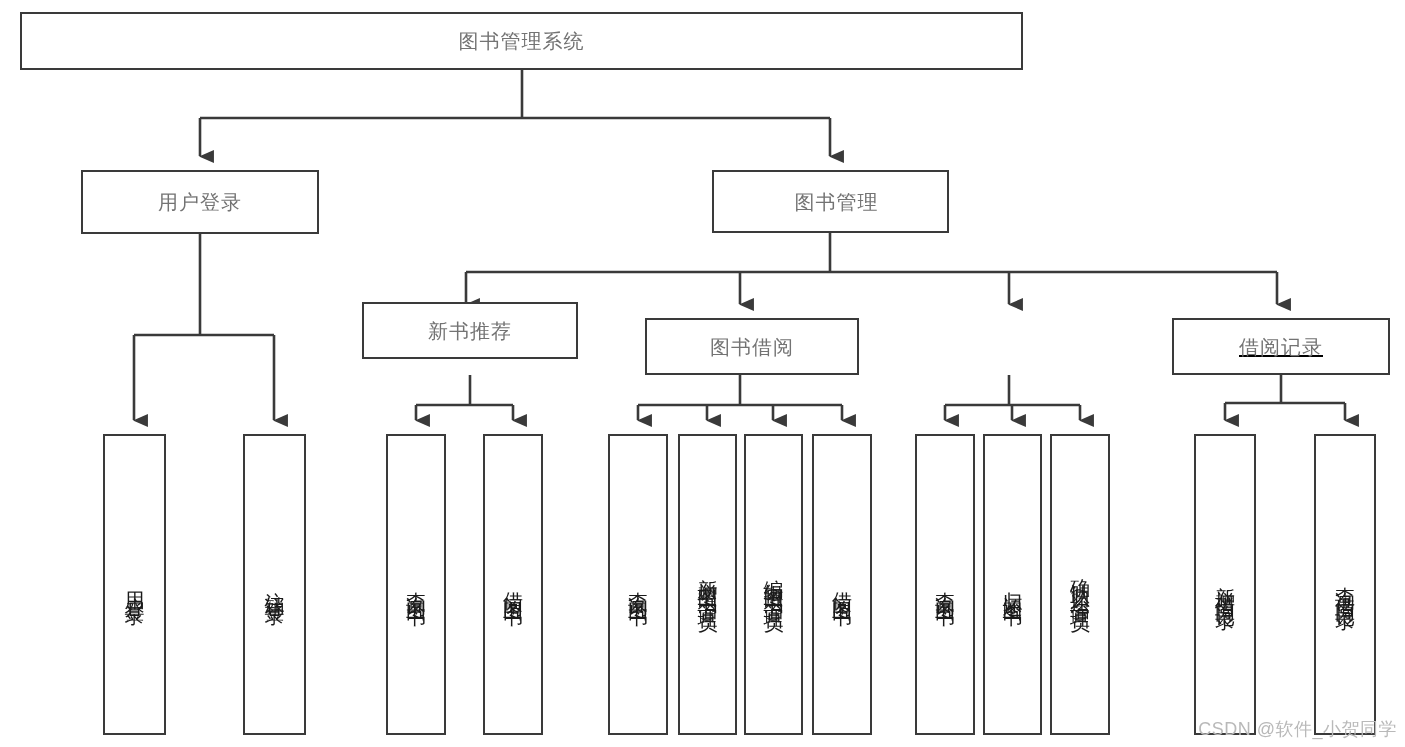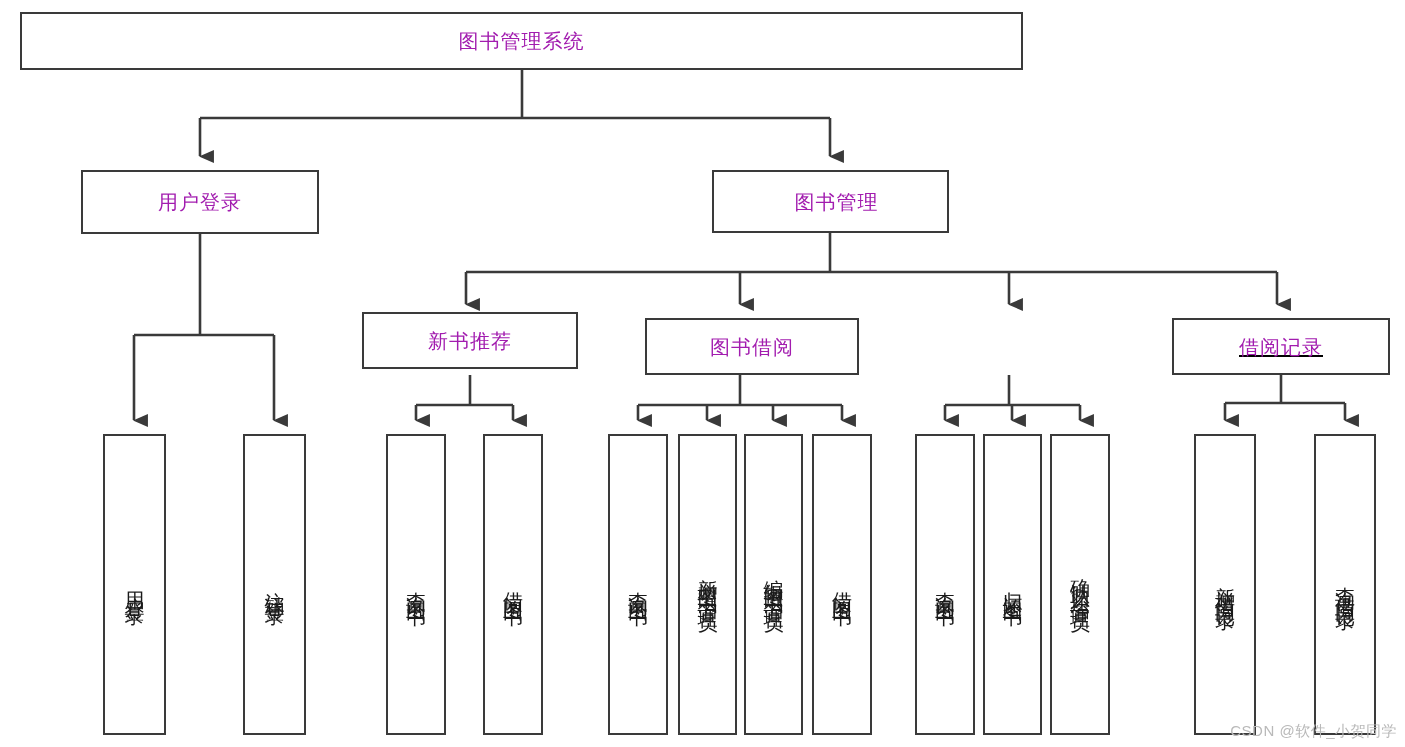--- a/index.html
+++ b/index.html
@@ -25,21 +25,21 @@
     position: absolute;
     box-sizing: border-box;
     background: #ffffff;
     border: 2.5px solid #3a3a3a;
     display: flex;
     align-items: center;
     justify-content: center;
   }
   .node-label-h {
     font-size: 20px;
-    color: #a21caf;
+    color: #737373;
     letter-spacing: 1px;
     line-height: 1.2;
     white-space: nowrap;
     text-align: center;
   }
   .node-label-v {
     font-size: 20px;
     color: #1a1a1a;
     writing-mode: vertical-rl;
     text-orientation: upright;
@@ -62,21 +62,21 @@
     left: 0;
     top: 0;
     width: 1405px;
     height: 747px;
     pointer-events: none;
   }
   .watermark {
     position: absolute;
     right: 8px;
     bottom: 6px;
-    font-size: 15px;
+    font-size: 18px;
     color: #b9b9b9;
     letter-spacing: 0.5px;
     white-space: nowrap;
   }
 </style>
 </head>
 <body>
 
 <div id="diagram-root">
 
@@ -137,21 +137,21 @@
     <span class="node-label-h">图书管理系统</span>
   </div>
 
   <div class="node-box" id="node-l1-0" style="left: 81px; top: 170px; width: 238px; height: 64px;">
     <span class="node-label-h">用户登录</span>
   </div>
   <div class="node-box" id="node-l1-1" style="left: 712px; top: 170px; width: 237px; height: 63px; padding-left: 12px;">
     <span class="node-label-h">图书管理</span>
   </div>
 
-  <div class="node-box" id="node-l2-0" style="left: 362px; top: 312px; width: 216px; height: 57px;">
+  <div class="node-box" id="node-l2-0" style="left: 362px; top: 302px; width: 216px; height: 57px;">
     <span class="node-label-h">新书推荐</span>
   </div>
   <div class="node-box" id="node-l2-1" style="left: 645px; top: 318px; width: 214px; height: 57px;">
     <span class="node-label-h">图书借阅</span>
   </div>
   <div class="node-box" id="node-l2-3" style="left: 1172px; top: 318px; width: 218px; height: 57px; text-decoration: underline;">
     <span class="node-label-h">借阅记录</span>
   </div>
 
   <div id="leaf-layer">

